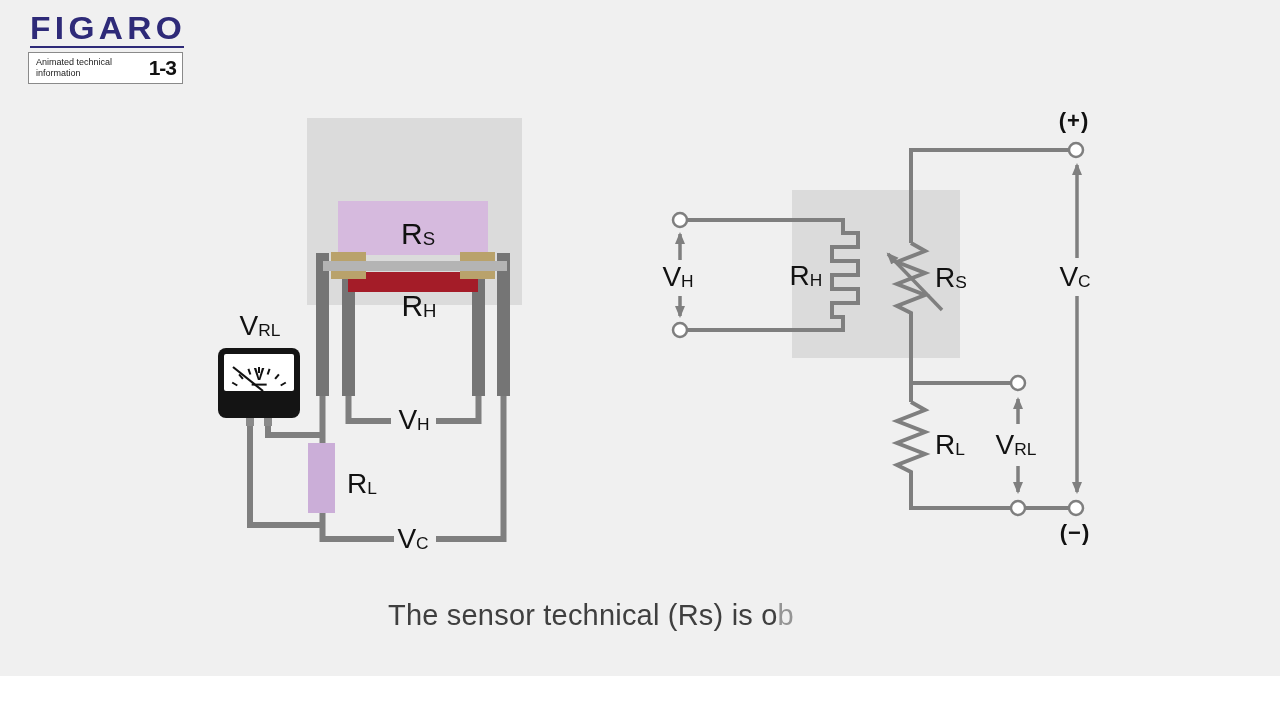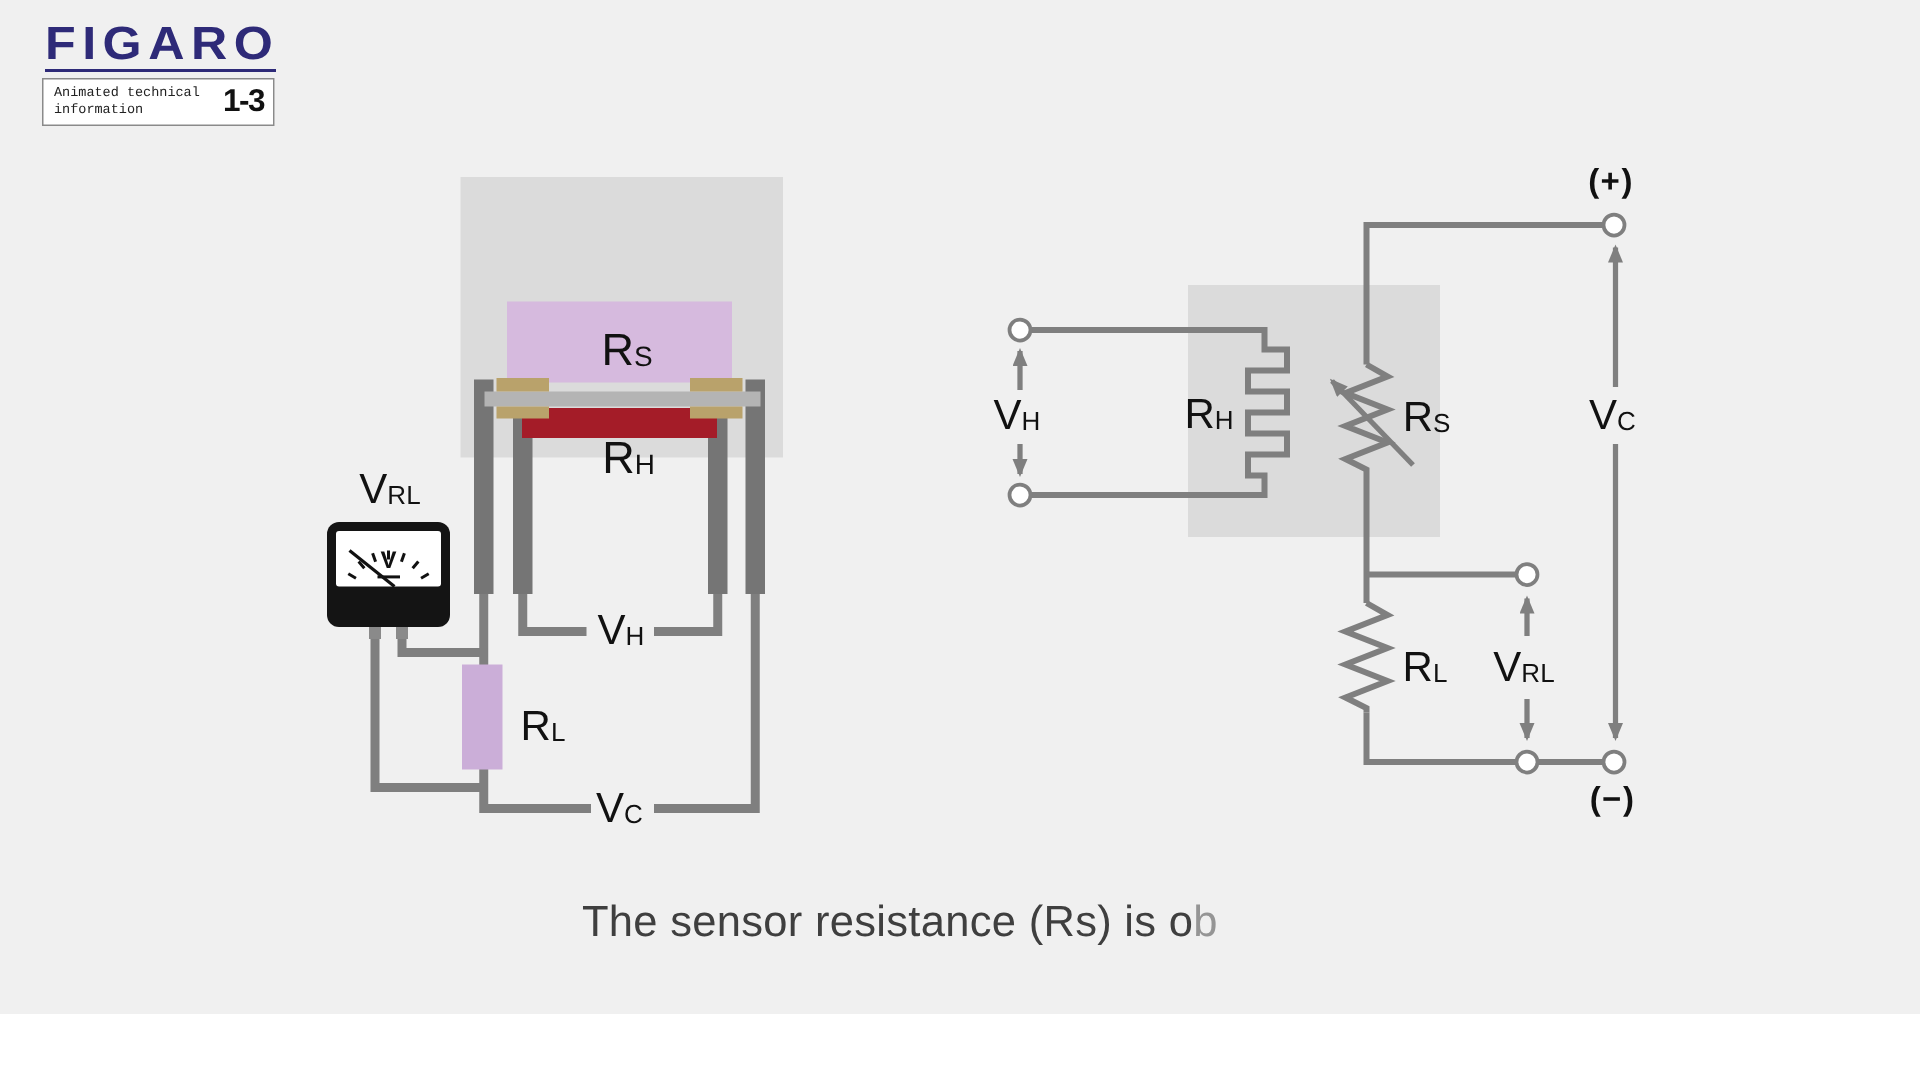--- a/index.html
+++ b/index.html
@@ -13,21 +13,21 @@
   .stage{position:relative;width:1280px;height:676px;background:var(--background);overflow:hidden;}
 
   
   .brand{position:absolute;left:30px;top:13px;color:var(--brand-navy);
     font-size:31px;font-weight:800;letter-spacing:4px;line-height:1;
     transform:scaleX(1.08);transform-origin:left top;}
   .brand-underline{position:absolute;left:30px;top:46px;width:154px;height:2px;background:var(--brand-navy);}
   .info-box{position:absolute;left:28px;top:52px;width:155px;height:32px;background:#ffffff;
     border:1.5px solid #8a8a8a;box-sizing:border-box;display:flex;align-items:center;justify-content:space-between;
     padding:0 6px 0 7px;}
-  .info-tagline{font-size:9px;line-height:1.25;color:#222;font-family:Liberation Mono, monospace;}
+  .info-tagline{font-size:9px;line-height:1.25;color:#222;}
   .info-number{font-size:21px;font-weight:800;color:#111;letter-spacing:-1px;}
 
   
   .diagram-svg{position:absolute;left:0;top:0;width:1280px;height:720px;}
   .wire{stroke:var(--wire-gray);stroke-width:6;fill:none;stroke-linejoin:miter;}
   .wire4{stroke:var(--wire-gray);stroke-width:4;fill:none;stroke-linejoin:miter;}
   .arrowline{stroke:var(--wire-gray);stroke-width:3.5;fill:none;}
   .node{fill:#ffffff;stroke:var(--wire-gray);stroke-width:2.5;}
   .ahead{fill:var(--wire-gray);}
 
@@ -151,15 +151,15 @@
 
   <div class="lbl lbl-sign" style="left:1074px;top:121px;">(+)</div>
   <div class="lbl" style="left:678px;top:277px;"><span>V</span><span class="sub">H</span></div>
   <div class="lbl" style="left:806px;top:276px;"><span>R</span><span class="sub">H</span></div>
   <div class="lbl" style="left:951px;top:278px;"><span>R</span><span class="sub">S</span></div>
   <div class="lbl" style="left:1075px;top:277px;"><span>V</span><span class="sub">C</span></div>
   <div class="lbl" style="left:950px;top:445px;"><span>R</span><span class="sub">L</span></div>
   <div class="lbl" style="left:1016px;top:445px;"><span>V</span><span class="sub">RL</span></div>
   <div class="lbl lbl-sign" style="left:1075px;top:533px;">(−)</div>
 
-  <div class="caption"><span>The sensor resistance (Rs) is o</span><span class="tail">b</span></div>
+  <div class="caption"><span>The sensor technical (Rs) is o</span><span class="tail">b</span></div>
 
 </div>
 
 </body></html>

